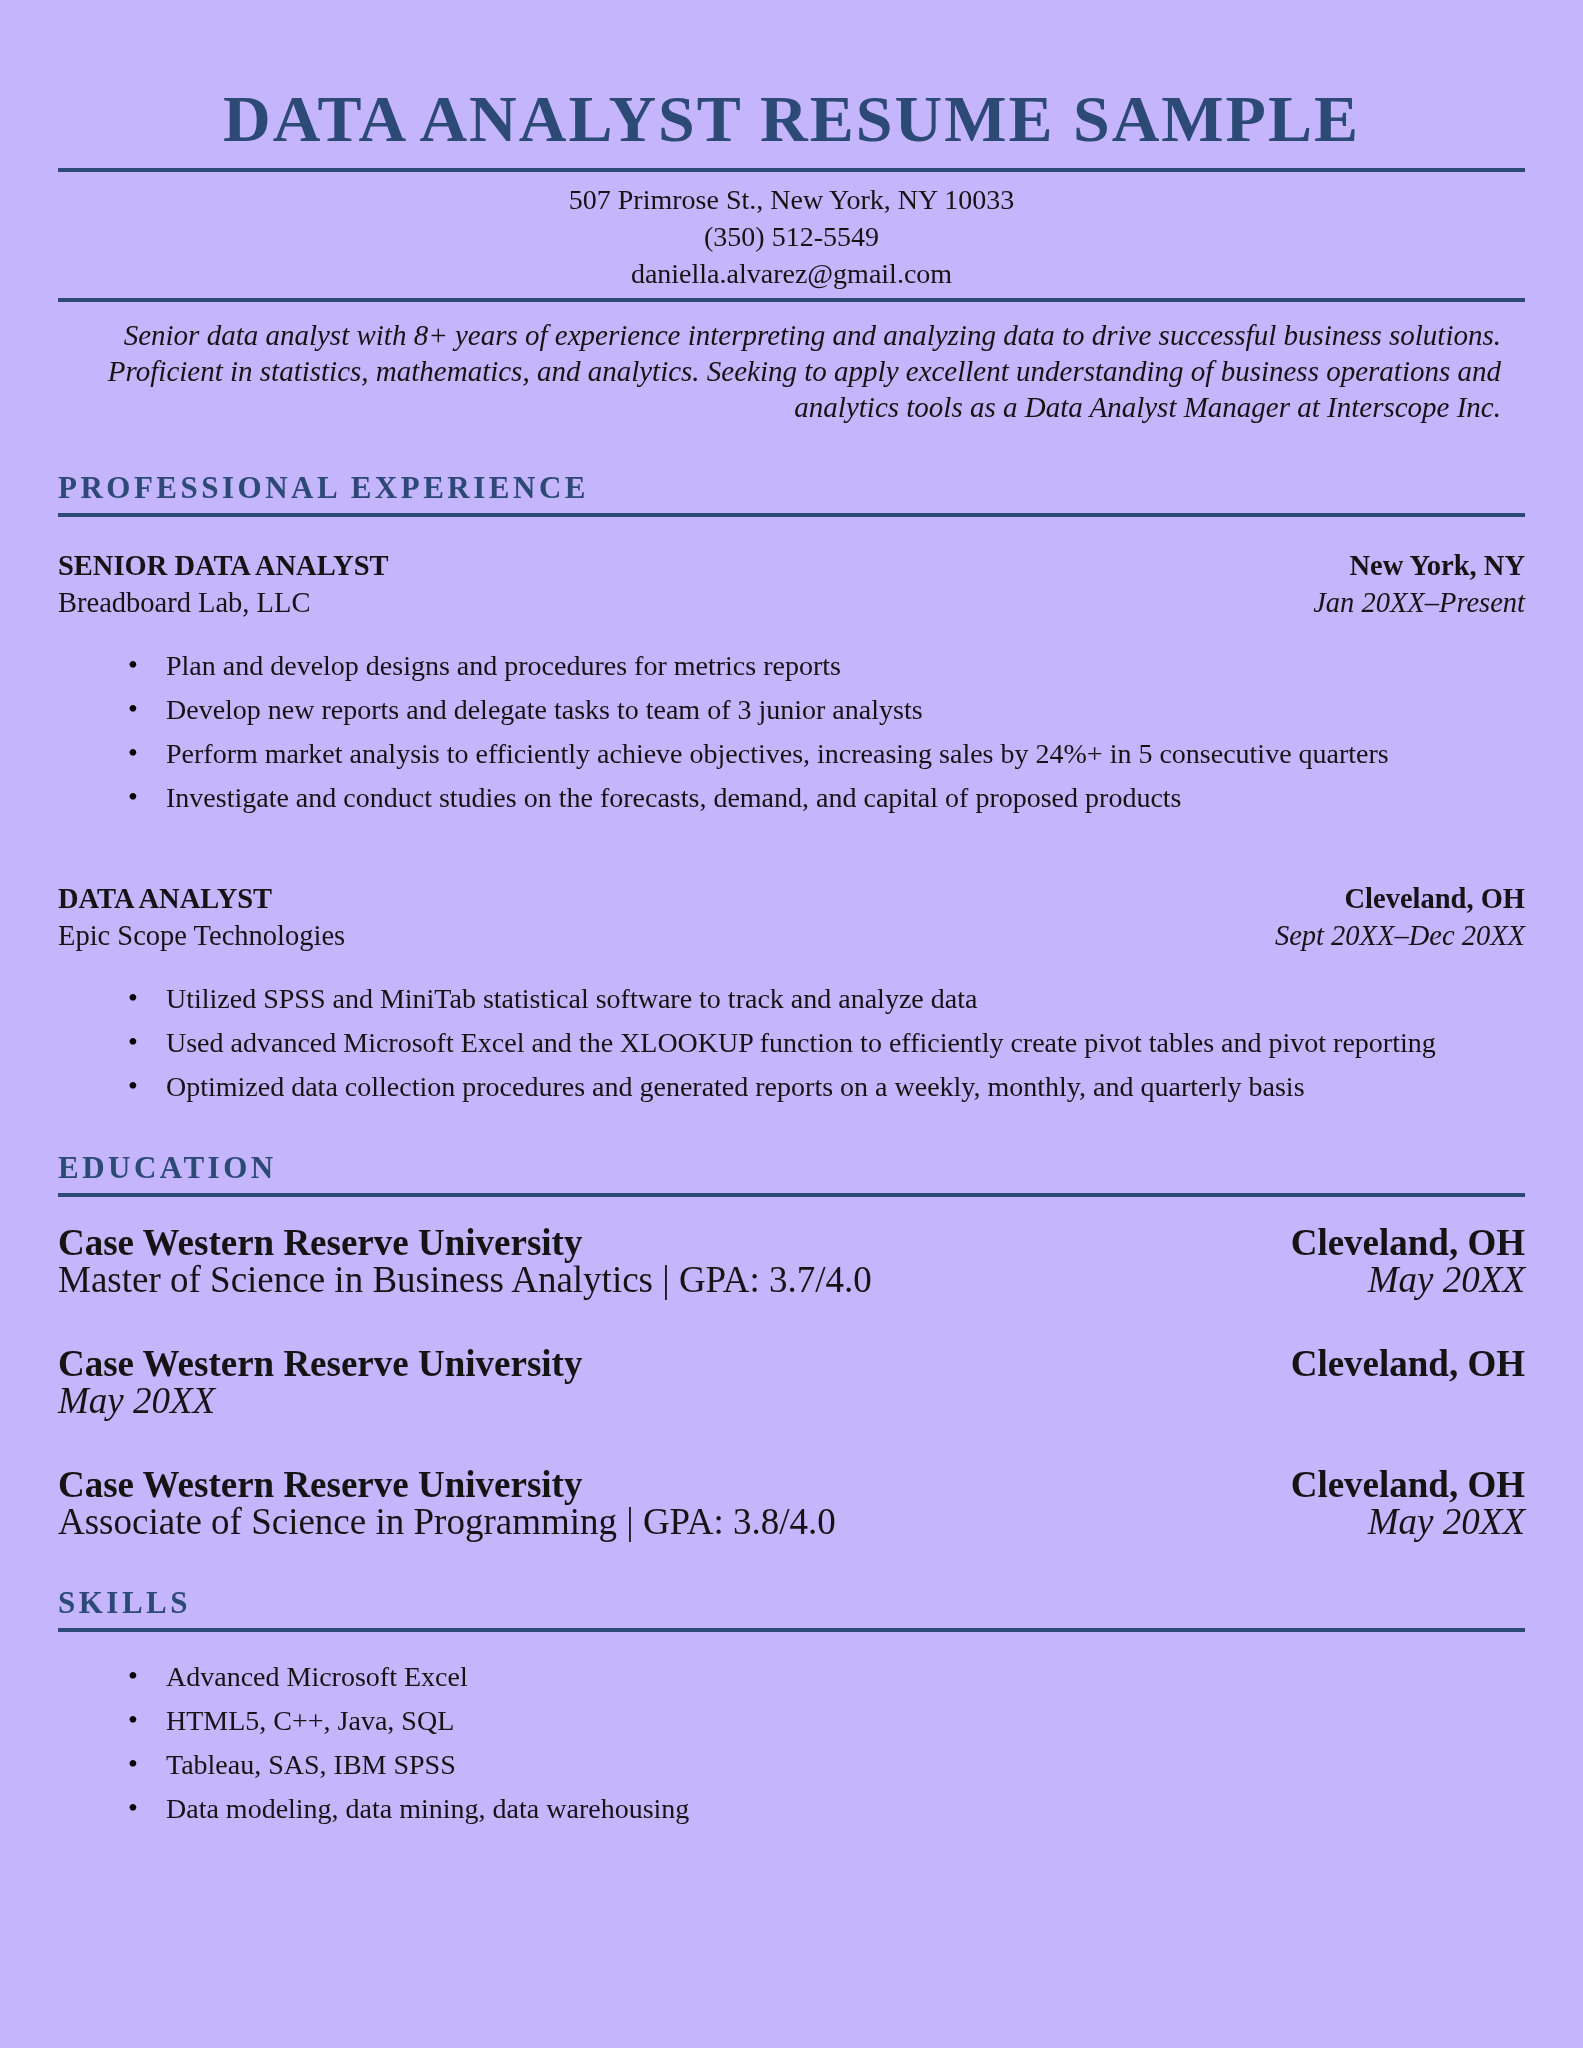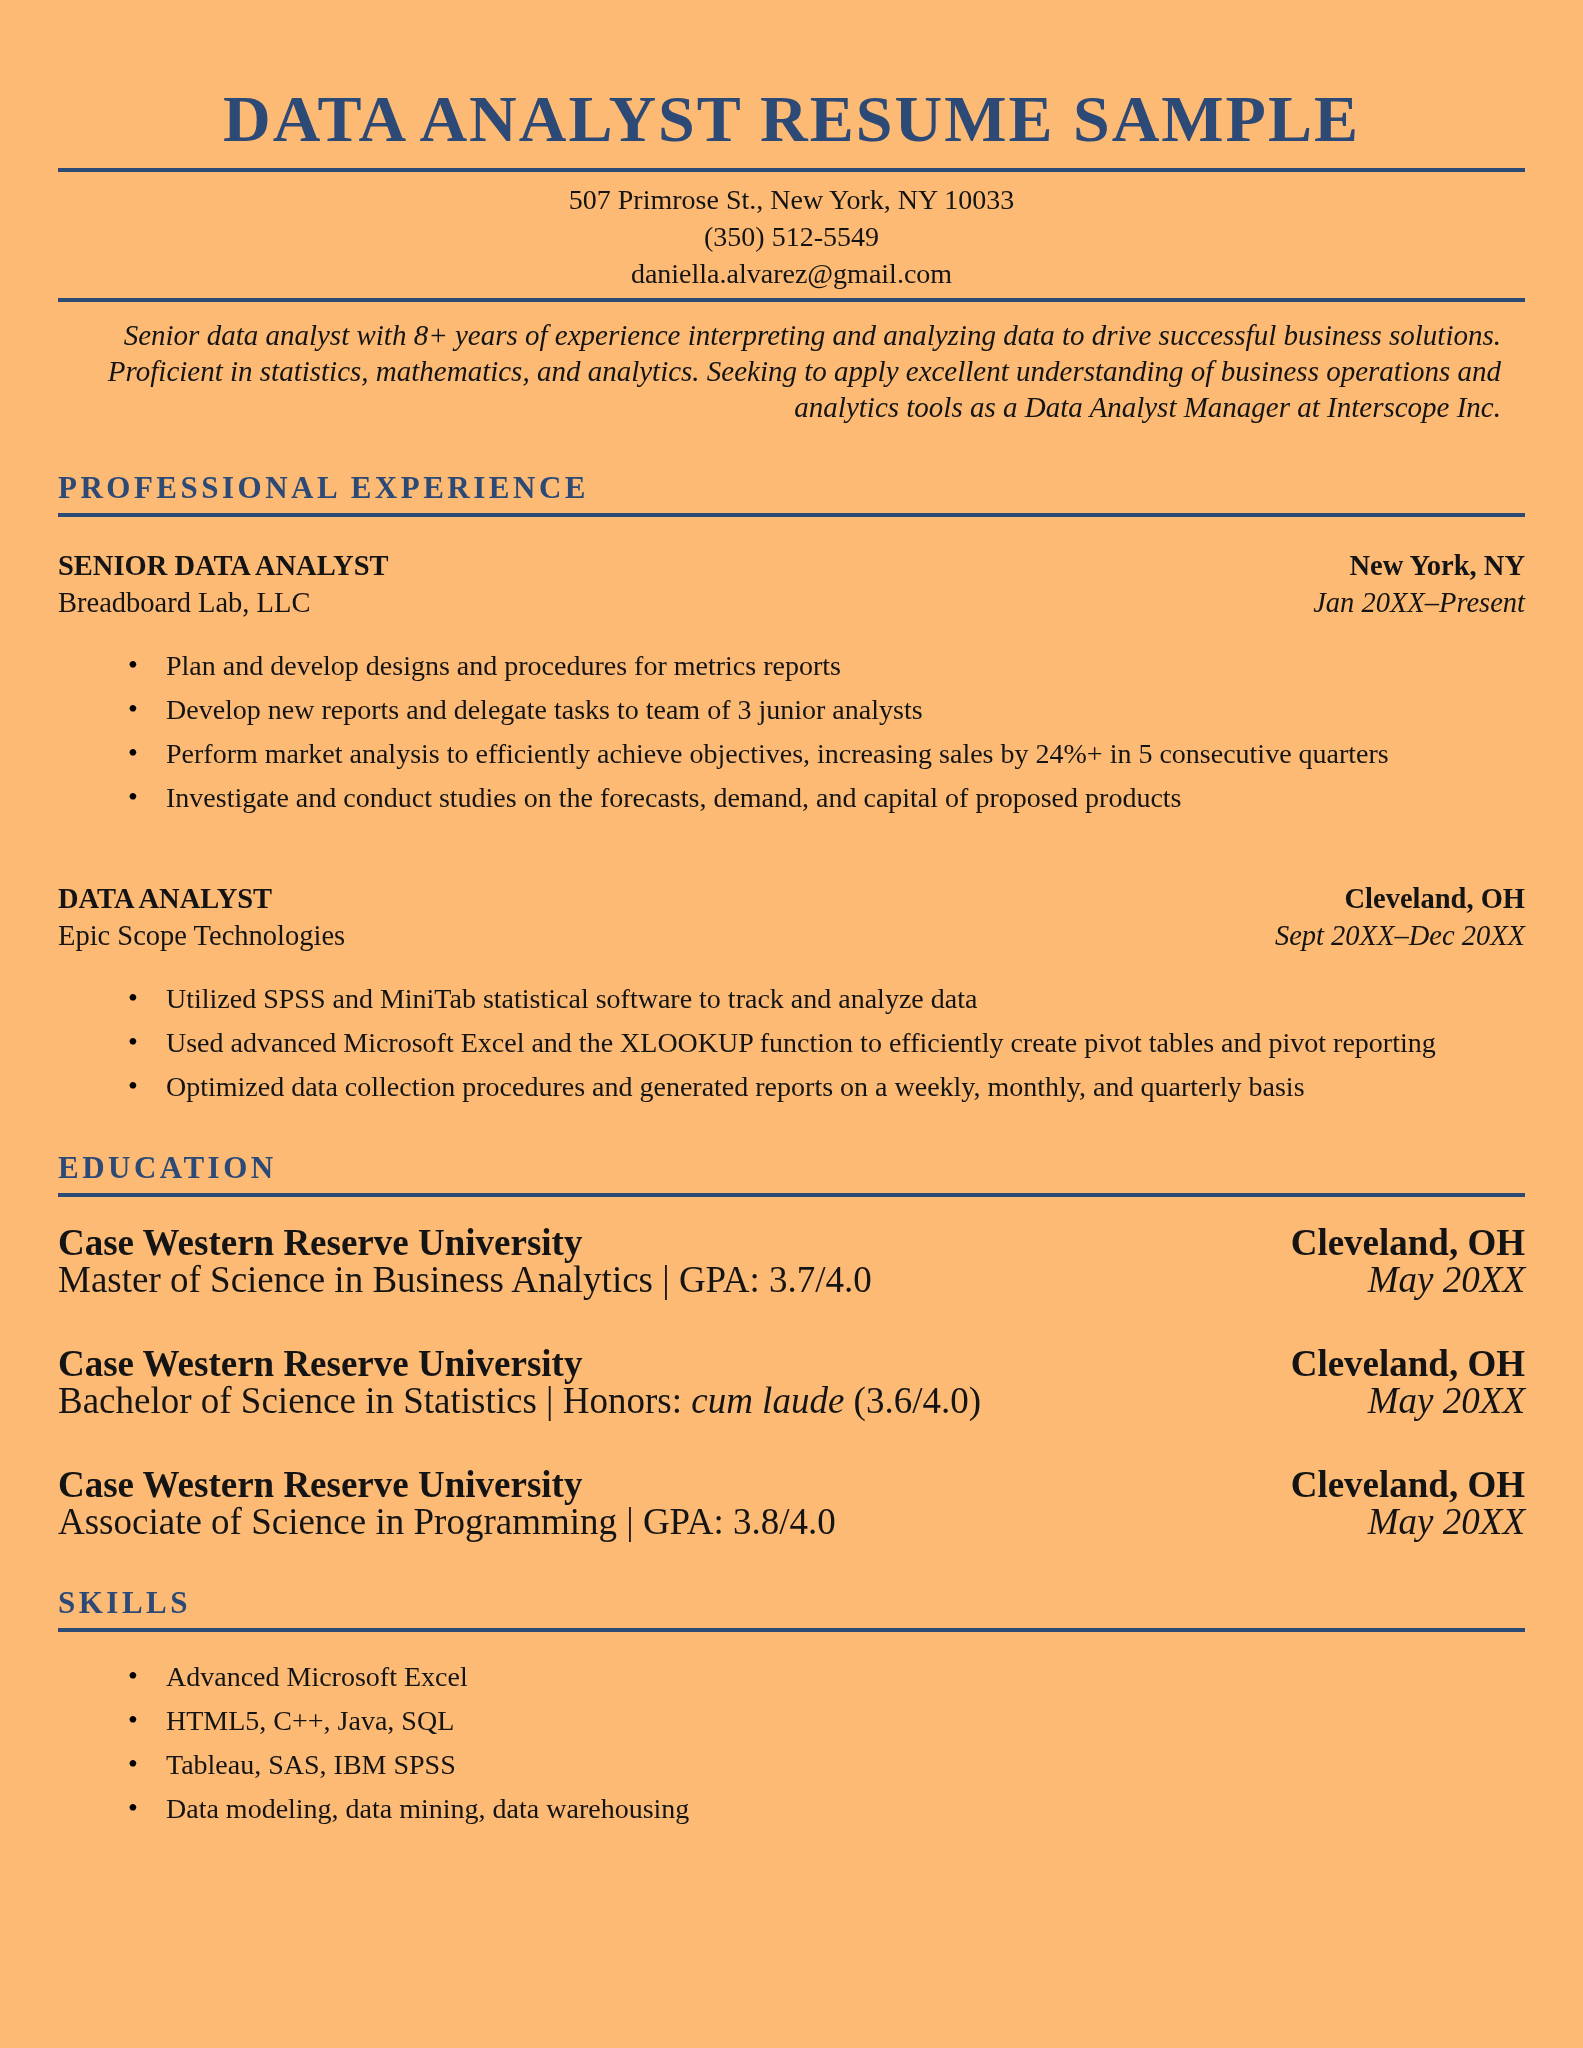--- a/index.html
+++ b/index.html
@@ -1,20 +1,20 @@
 <!DOCTYPE html>
 <html style="--accent: #2d4a77;"><head>
 <meta charset="utf-8">
 <style>
   :root { --accent:#2d4a77; --ink:#141414; }
   * { box-sizing:border-box; }
   html,body { margin:0; padding:0; background:#ffffff; }
   .page {
     width:1583px; height:2048px; overflow:hidden;
-    background:#fdba74; color:var(--ink);
+    background:#c4b5fd; color:var(--ink);
     font-family:"Liberation Serif","DejaVu Serif",serif;
     padding:58px 58px 0 58px;
   }
   .title {
     margin:28px 0 0 0; line-height:1.0;
     font-size:66px; font-weight:700; letter-spacing:2px;
     text-align:center; color:var(--accent);
   }
   .rule { height:4px; background:var(--accent); border:0; margin:0; }
   .title-rule { margin-top:16px; }
@@ -114,21 +114,20 @@
         <span class="i">May 20XX</span>
       </div>
     </div>
 
     <div class="edu">
       <div class="row">
         <span class="b">Case Western Reserve University</span>
         <span class="b">Cleveland, OH</span>
       </div>
       <div class="row">
-        <span><span>Bachelor of Science in Statistics | Honors: </span><span class="i">cum laude</span><span> (3.6/4.0)</span></span>
         <span class="i">May 20XX</span>
       </div>
     </div>
 
     <div class="edu">
       <div class="row">
         <span class="b">Case Western Reserve University</span>
         <span class="b">Cleveland, OH</span>
       </div>
       <div class="row">

